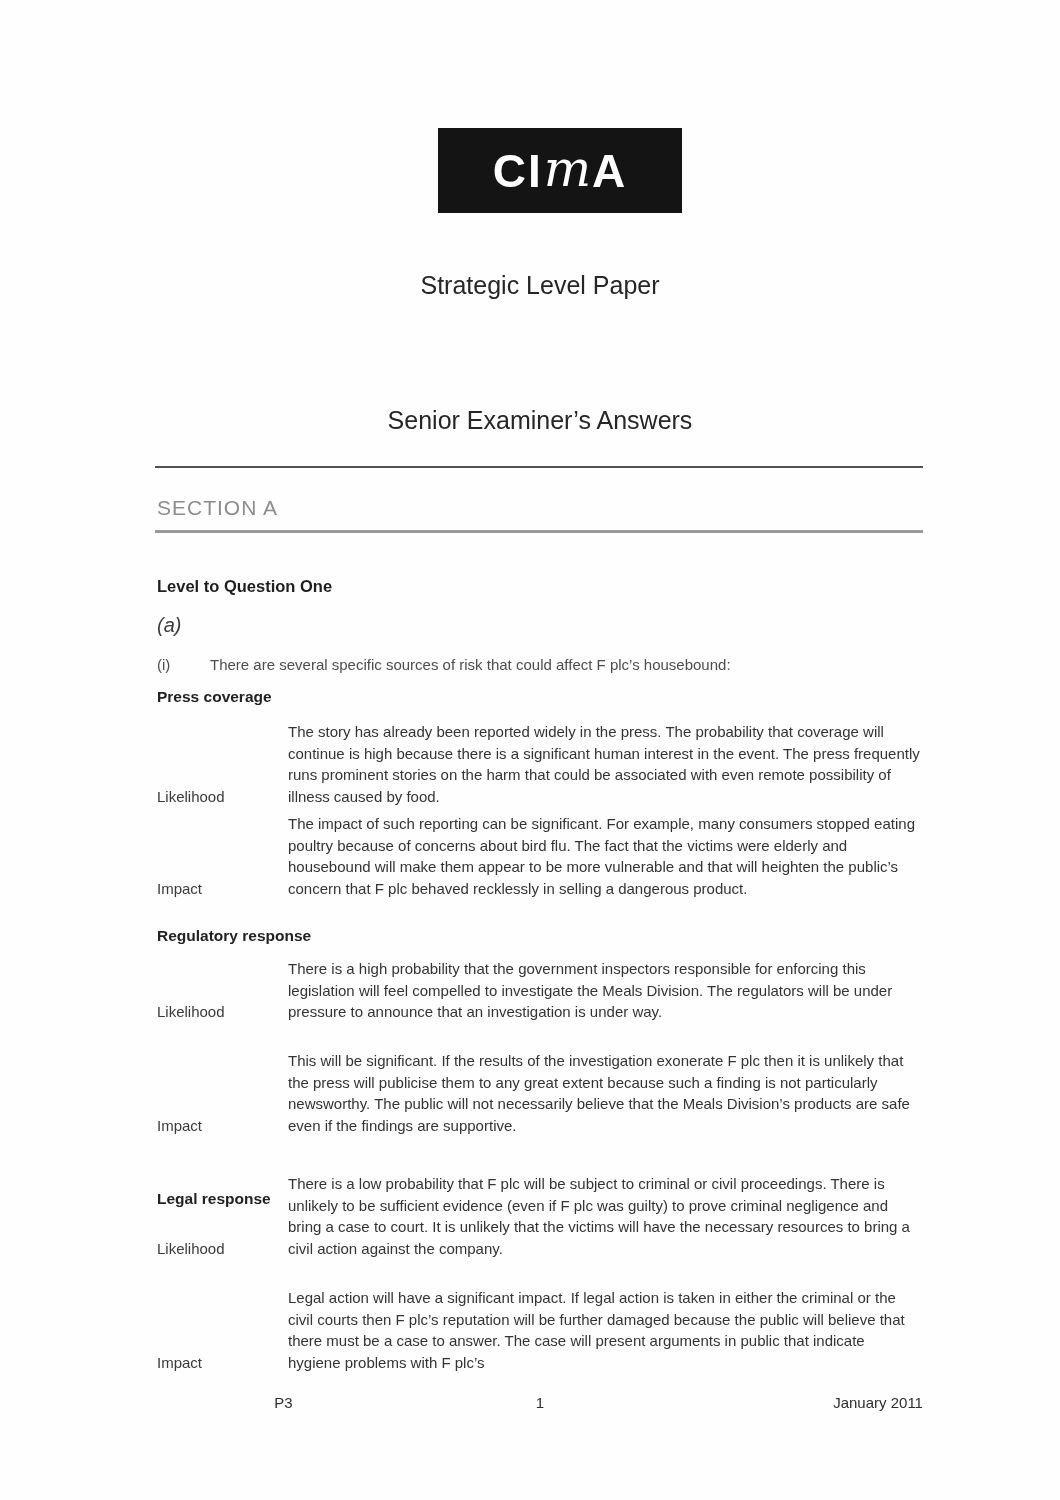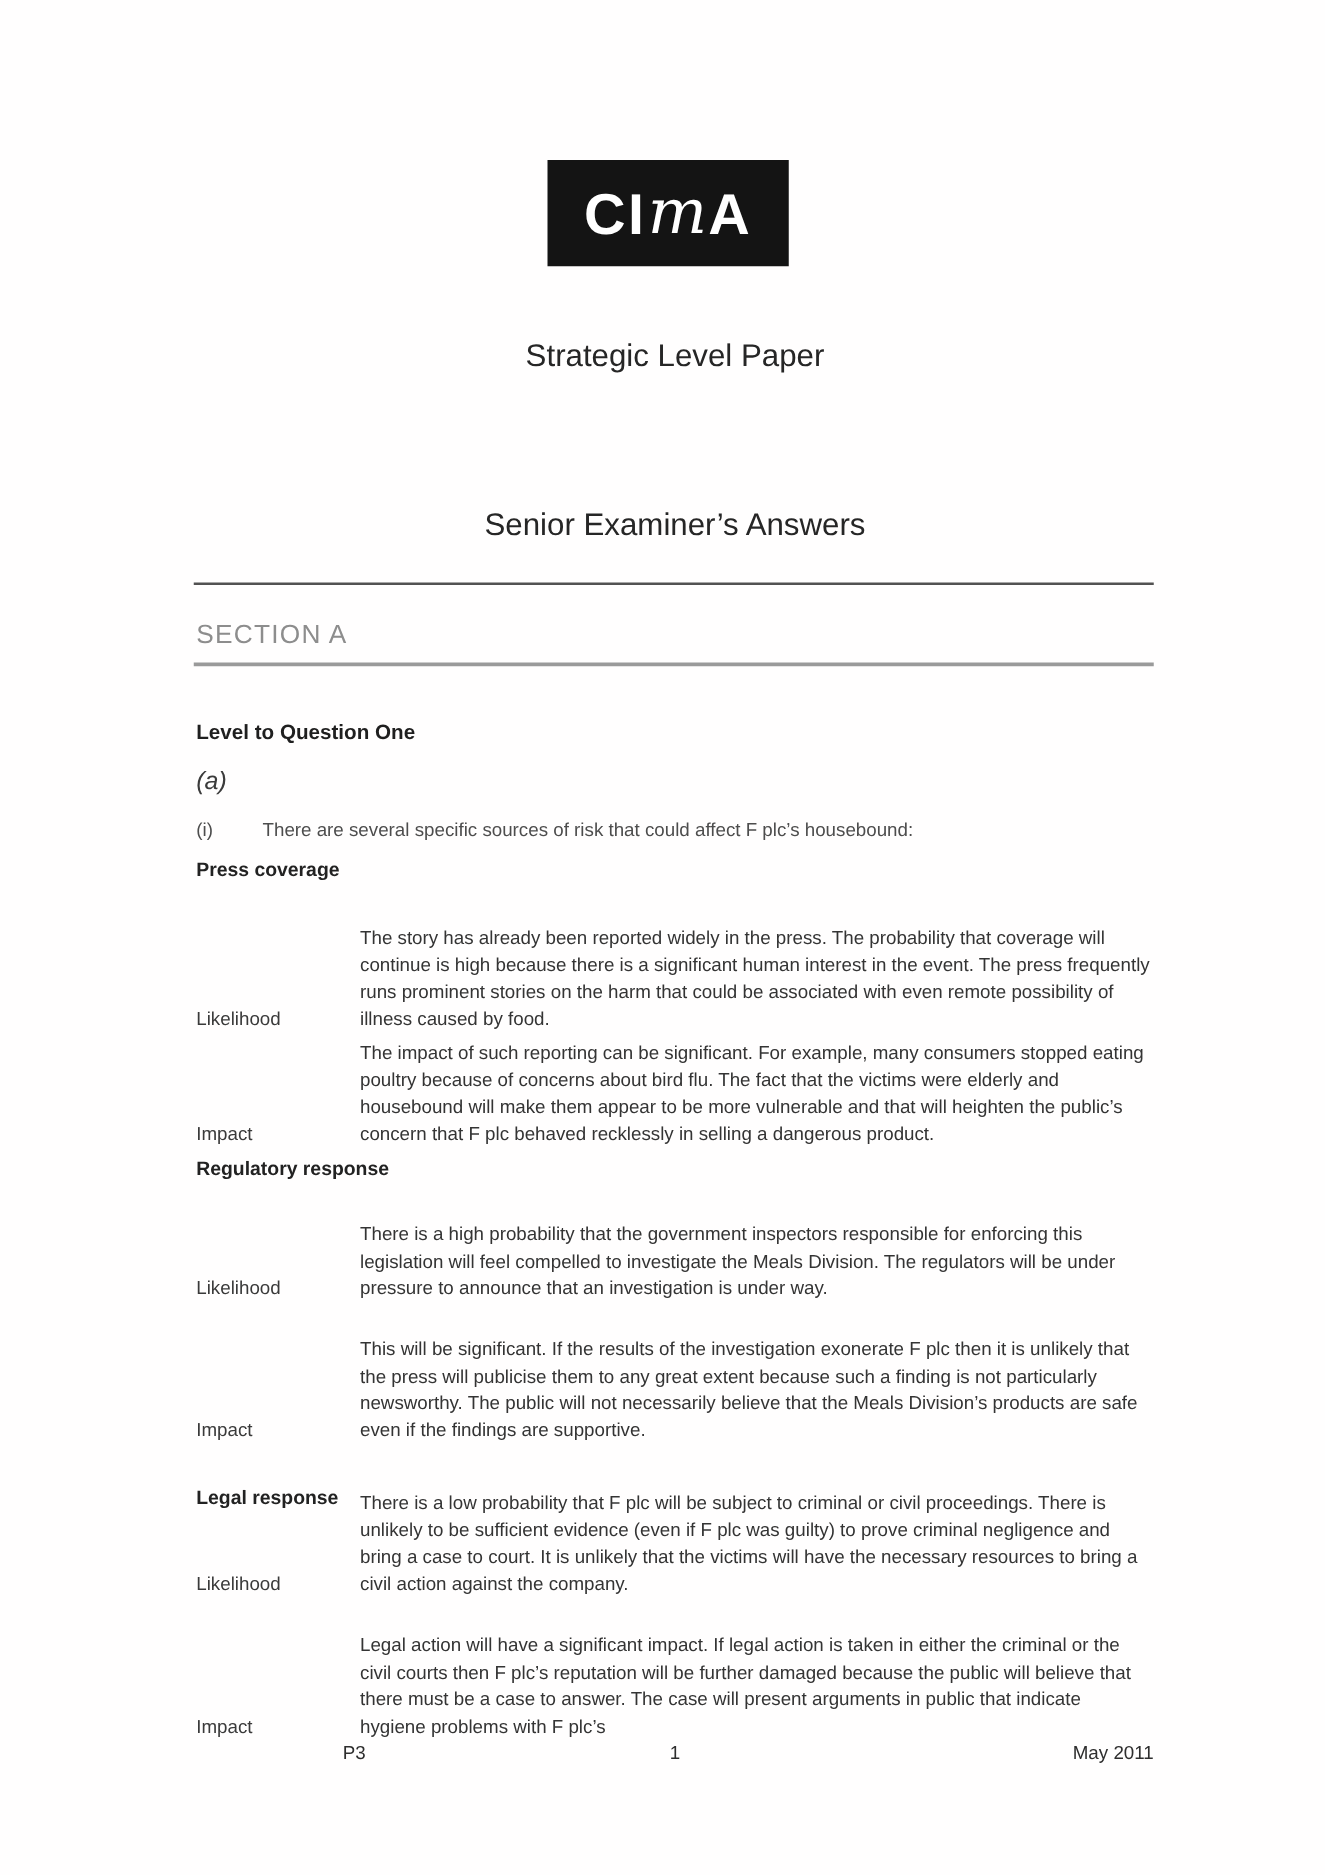--- a/index.html
+++ b/index.html
@@ -11,21 +11,21 @@
     font-family: "Liberation Sans", "DejaVu Sans", sans-serif;
     color: #303030;
     overflow: hidden;
   }
 
   
   .logo {
     position: absolute;
     left: 438px;
     top: 128px;
-    width: 193px;
+    width: 244px;
     height: 85px;
     background: #141414;
     color: #ffffff;
     display: flex;
     align-items: center;
     justify-content: center;
     line-height: 1;
   }
   .logo-ci, .logo-a {
     font-size: 46px;
@@ -112,21 +112,20 @@
     flex: none;
     font-size: 15px;
     line-height: 21.5px;
     color: #3a3a3a;
   }
   .risk-text {
     width: 633px;
     font-size: 15px;
     line-height: 21.5px;
     color: #343434;
-    margin-top: 19px;
   }
 
   .h-press { top: 688px; }
   .r-press-likelihood { top: 721px; }
   .r-press-impact { top: 813px; }
   .h-regulatory { top: 927px; }
   .r-regulatory-likelihood { top: 958px; }
   .r-regulatory-impact { top: 1050px; }
   .h-legal { top: 1142px; margin-top: 48px; }
   .r-legal-likelihood { top: 1173px; }
@@ -198,16 +197,16 @@
     <div class="risk-text">There is a low probability that F plc will be subject to criminal or civil proceedings. There is unlikely to be sufficient evidence (even if F plc was guilty) to prove criminal negligence and bring a case to court. It is unlikely that the victims will have the necessary resources to bring a civil action against the company.</div>
   </div>
   <div class="risk-row r-legal-impact">
     <div class="risk-label">Impact</div>
     <div class="risk-text">Legal action will have a significant impact.  If legal action is taken in either the criminal or the civil courts then F plc’s reputation will be further damaged because the public will believe that there must be a case to answer. The case will present arguments in public that indicate hygiene problems with F plc’s</div>
   </div>
 
   <div class="footer">
     <span class="footer-left">P3</span>
     <span class="footer-center">1</span>
-    <span class="footer-right">May 2011</span>
+    <span class="footer-right">January 2011</span>
   </div>
 
 </div>
 
 </body></html>

